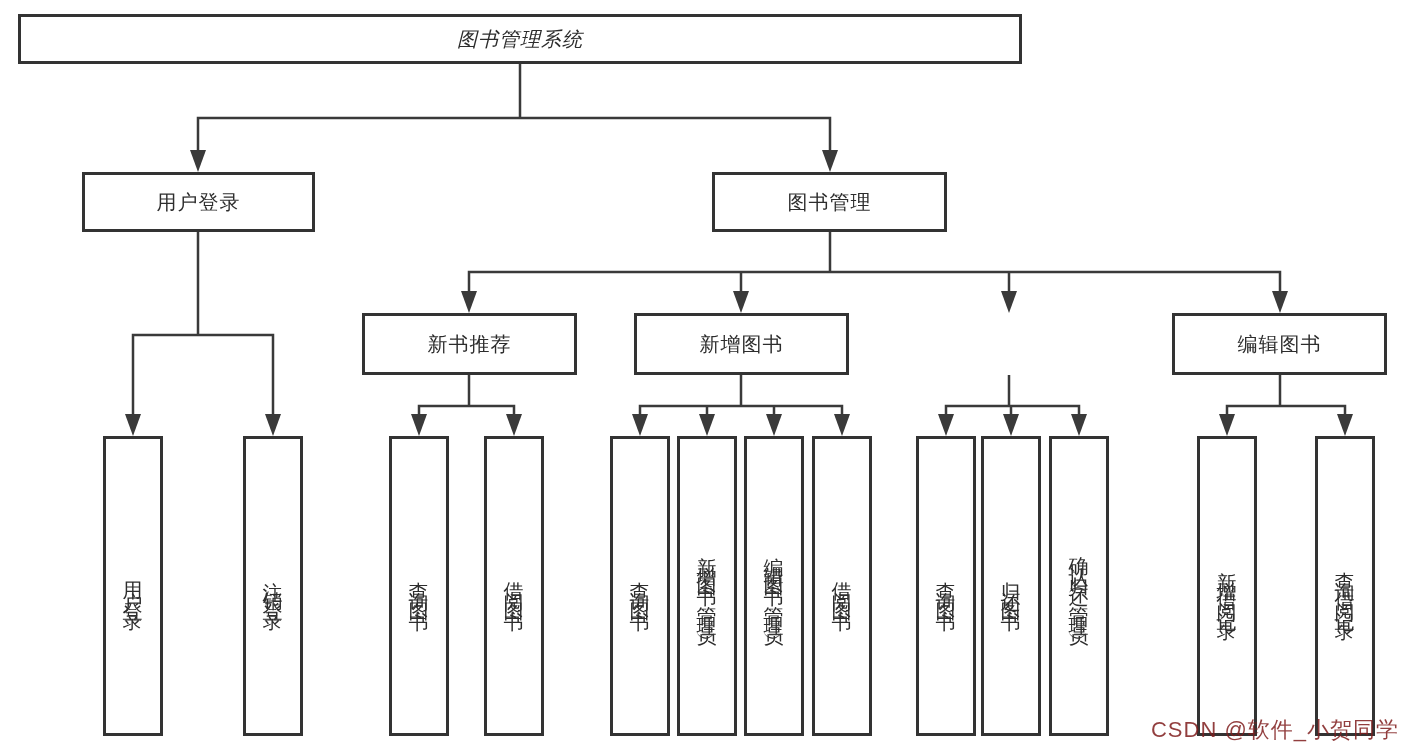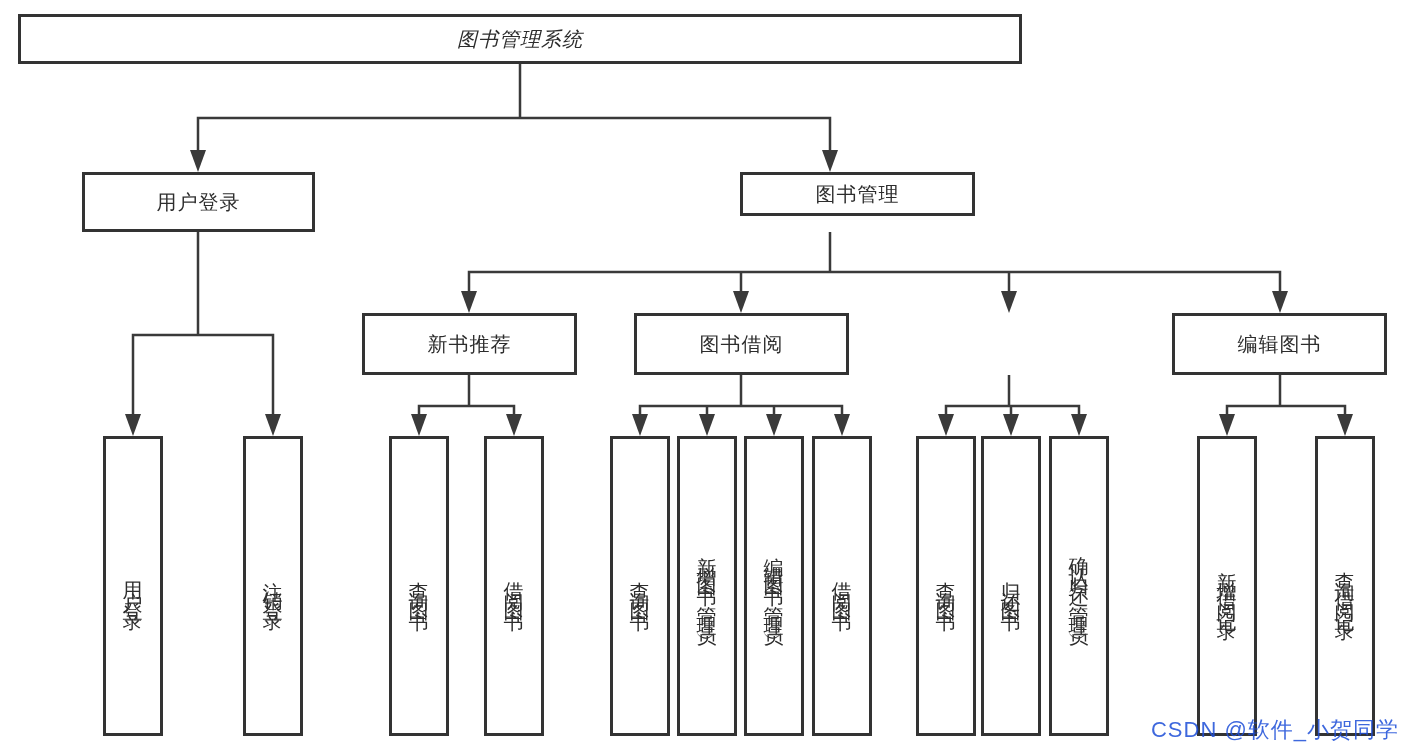--- a/index.html
+++ b/index.html
@@ -28,21 +28,21 @@
     align-items:center;
     justify-content:center;
     font-size:20px;
     z-index:1;
     letter-spacing:1px;
   }
 
   .node.root   { left:18px;  top:14px;  width:1004px; height:50px;font-style:italic; }
 
   .node.branch-user { left:82px;  top:172px; width:233px; height:60px; }
-  .node.branch-book { left:712px; top:172px; width:235px; height:44px;margin-left:28px; }
+  .node.branch-book { left:712px; top:172px; width:235px; height:60px; }
 
   .node.module { top:313px; width:215px; height:62px; }
   .node.m0 { left:362px; }
   .node.m1 { left:634px; }
   .node.m2 { left:902px; }
   .node.m3 { left:1172px; }
 
   .node.leaf { top:436px; width:60px; height:300px; }
   .leaf .vtext {
     writing-mode:vertical-lr;
@@ -64,21 +64,21 @@
   .l-cb0 { left:916px; }
   .l-cb1 { left:981px; }
   .l-cb2 { left:1049px; }
   .l-br0 { left:1197px; }
   .l-br1 { left:1315px; }
 
   .watermark {
     position:absolute;
     right:6px; bottom:2px;
     font-size:22px;
-    color:#1d4ed8;
+    color:#7f1d1d;
     opacity:0.85;
     z-index:5;
     letter-spacing:1px;
   }
 </style>
 </head>
 <body>
 
 <div class="canvas">
 
@@ -130,21 +130,21 @@
     <span>用户登录</span>
   </div>
   <div class="node branch-book">
     <span>图书管理</span>
   </div>
 
   <div class="node module m0">
     <span>新书推荐</span>
   </div>
   <div class="node module m1">
-    <span>图书借阅</span>
+    <span>新增图书</span>
   </div>
   <div class="node module m3">
     <span>编辑图书</span>
   </div>
 
   <div class="node leaf l-user">
     <span class="vtext">用户登录</span>
   </div>
   <div class="node leaf l-logout">
     <span class="vtext">注销登录</span>

